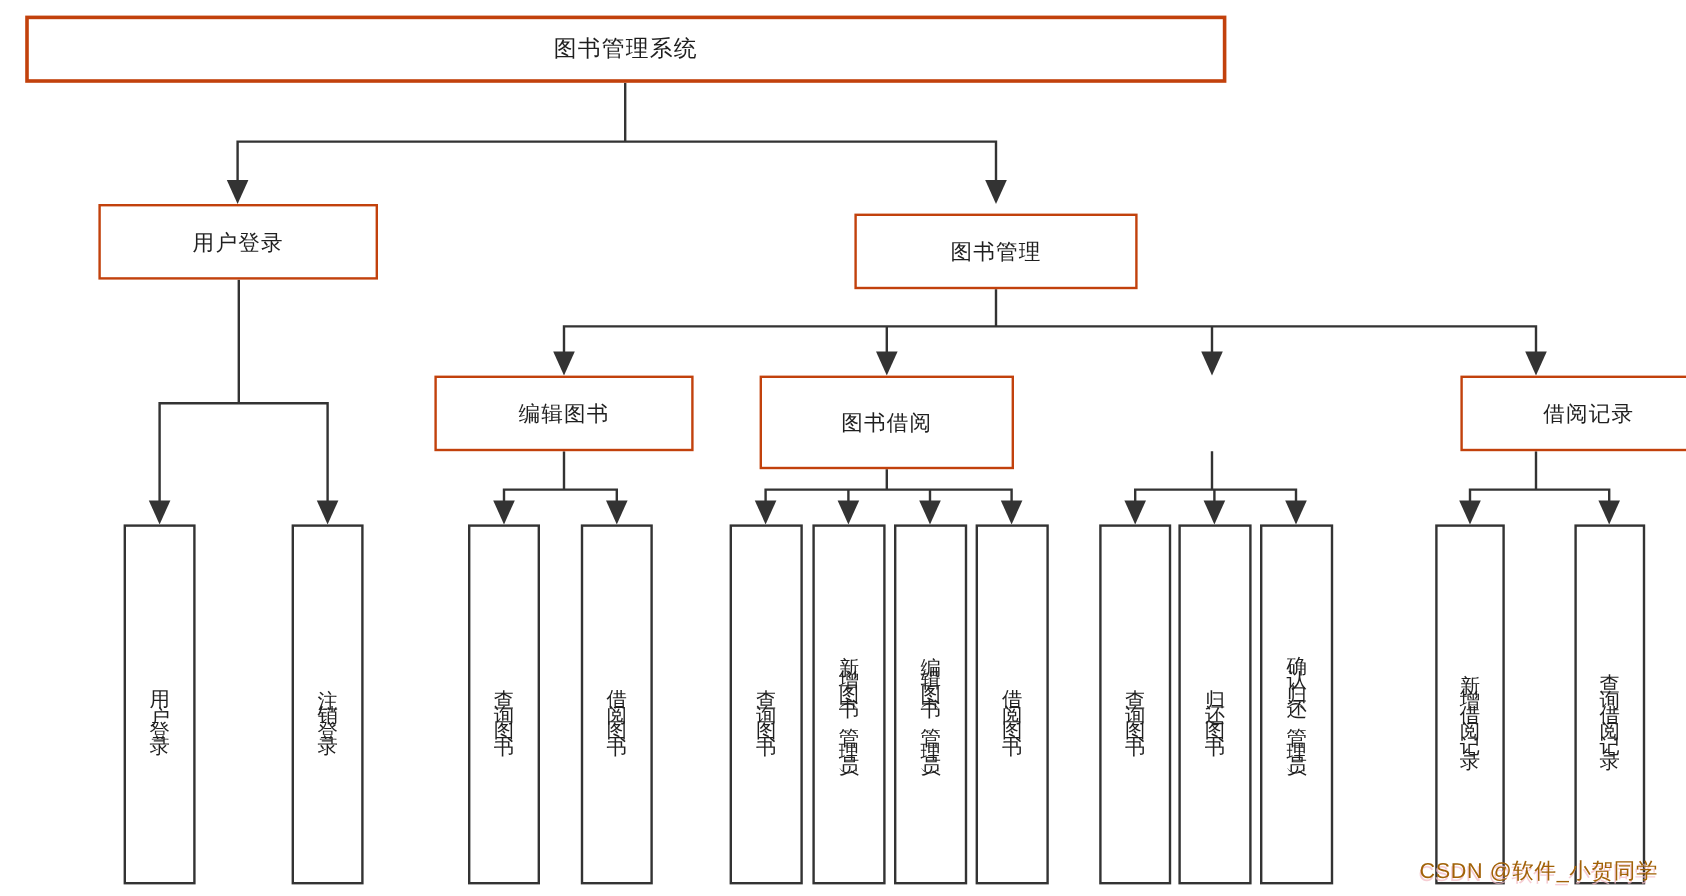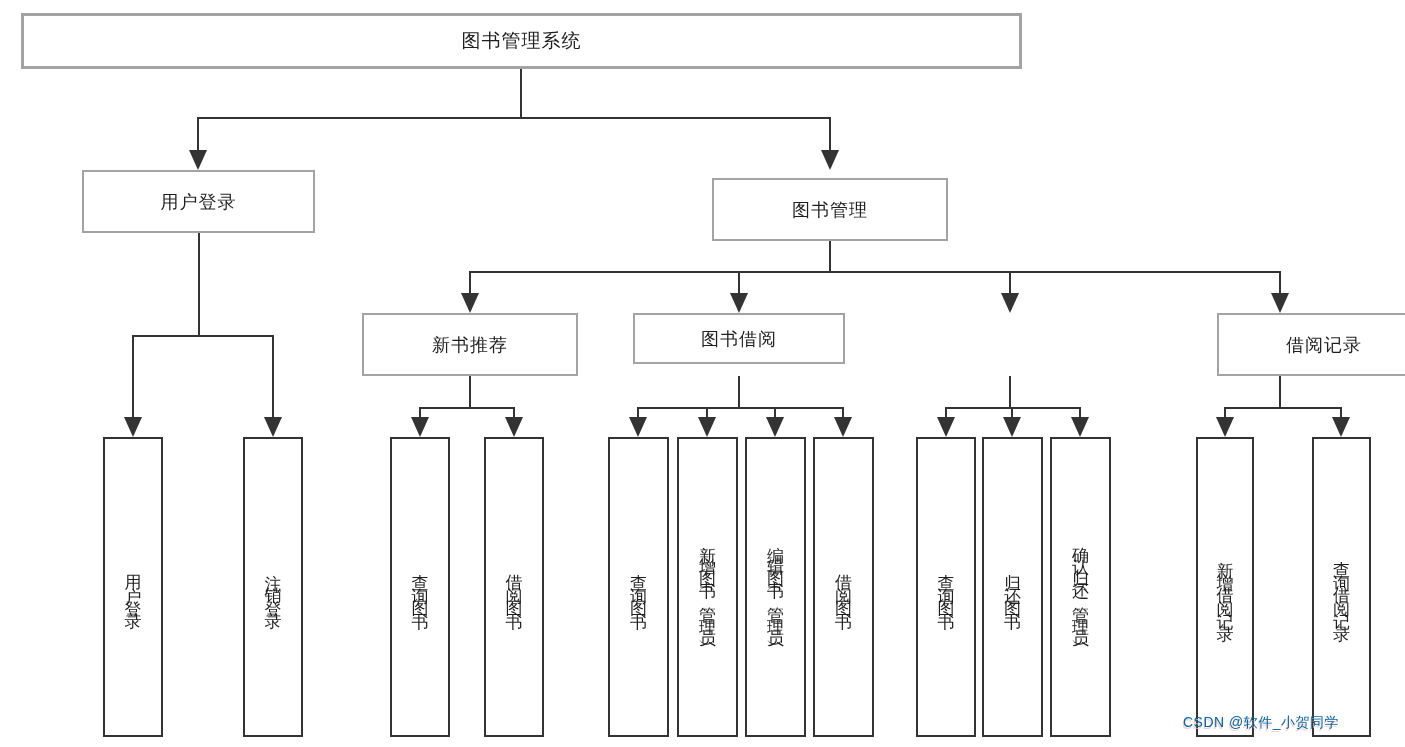--- a/index.html
+++ b/index.html
@@ -16,21 +16,21 @@
     overflow: hidden;
   }
   #connectors {
     position: absolute;
     left: 0; top: 0;
     width: 1405px; height: 747px;
   }
   .hbox {
     position: absolute;
     box-sizing: border-box;
-    border: 2px solid #a3a3a3;
+    border: 2px solid #c2410c;
     background: #ffffff;
     display: flex;
     align-items: center;
     justify-content: center;
     font-size: 18px;
     letter-spacing: 1px;
     color: #1f1f1f;
     z-index: 2;
   }
   .hbox.root {
@@ -58,23 +58,23 @@
     line-height: 1;
     white-space: nowrap;
   }
   .vbox.tight span {
     letter-spacing: 12px;
   }
   .watermark {
     position: absolute;
     left: 1183px;
     top: 714px;
-    font-size: 14px;
+    font-size: 18px;
     letter-spacing: 0.5px;
-    color: #0369a1;
+    color: #a16207;
     text-shadow: -1px 2px 0 rgba(243, 188, 196, 0.75);
     z-index: 3;
     white-space: nowrap;
   }
 </style>
 </head>
 <body>
 
 <div id="stage">
 
@@ -116,22 +116,22 @@
       <polygon points="1216,417 1234,417 1225,437"></polygon>
       <polygon points="1332,417 1350,417 1341,437"></polygon>
     </g>
   </svg>
 
   <div class="hbox root" style="left:21px; top:13px; width:1001px; height:56px;">图书管理系统</div>
 
   <div class="hbox" style="left:82px; top:170px; width:233px; height:63px;">用户登录</div>
   <div class="hbox" style="left:712px; top:178px; width:236px; height:63px;">图书管理</div>
 
-  <div class="hbox" style="left:362px; top:313px; width:216px; height:63px;">新书推荐</div>
-  <div class="hbox" style="left:633px; top:313px; width:212px; height:51px;">图书借阅</div>
+  <div class="hbox" style="left:362px; top:313px; width:216px; height:63px;">编辑图书</div>
+  <div class="hbox" style="left:633px; top:313px; width:212px; height:78px;">图书借阅</div>
   <div class="hbox" style="left:1173px; top:313px; width:214px; height:63px;margin-left:44px;">借阅记录</div>
 
   <div class="vbox" style="left:103px; width:60px;">
     <span>用户登录</span>
   </div>
   <div class="vbox" style="left:243px; width:60px;">
     <span>注销登录</span>
   </div>
 
   <div class="vbox" style="left:390px; width:60px;">

